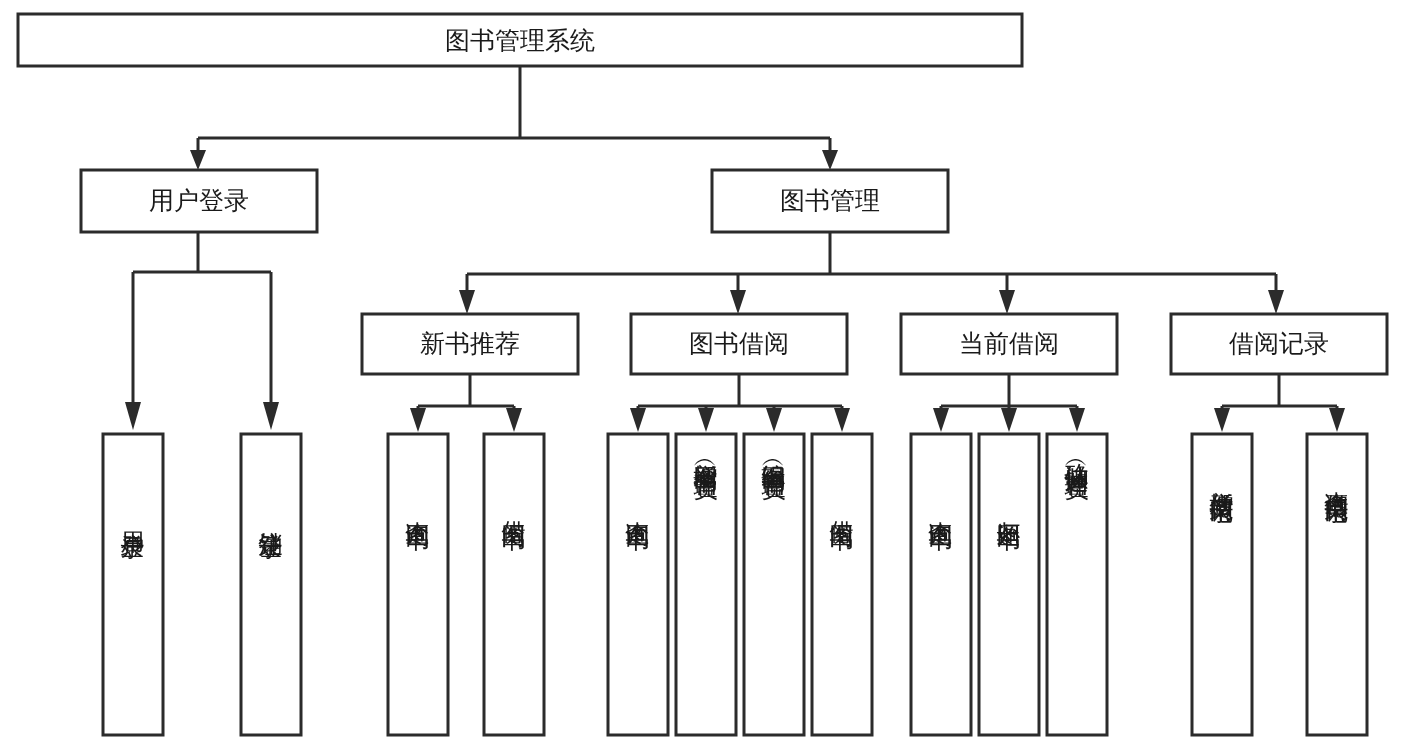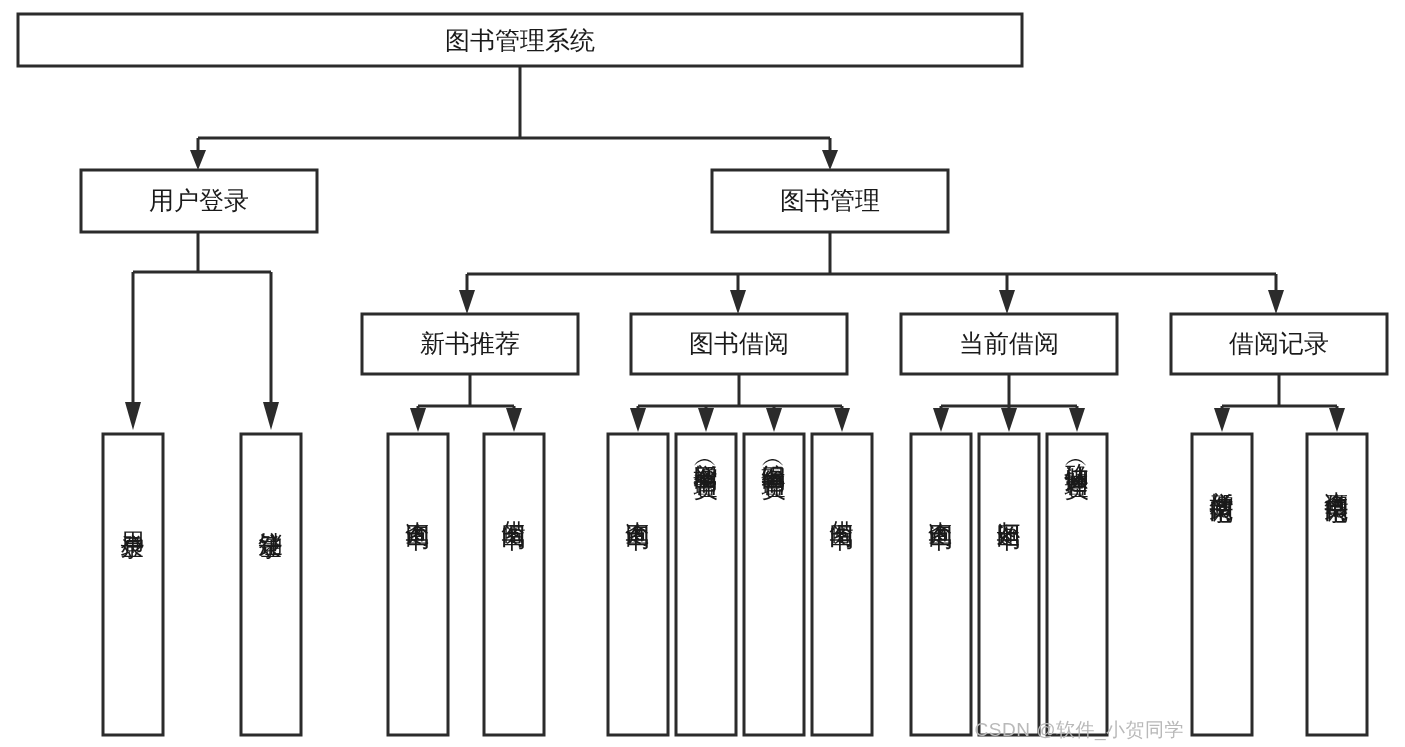--- a/index.html
+++ b/index.html
@@ -233,14 +233,13 @@
     <span class="leaf-label">确认归还（管理员）</span>
   </div>
 
   <div class="leaf-label-wrap" style="left:1192px; top:434px; width:60px; height:301px; padding-top:38px;">
     <span class="leaf-label">新增借阅记录</span>
   </div>
   <div class="leaf-label-wrap" style="left:1307px; top:434px; width:60px; height:301px; padding-top:38px;">
     <span class="leaf-label">查询借阅记录</span>
   </div>
 
-  <div class="watermark">CSDN @软件_小贺同学</div>
 </div>
 
 </body></html>

